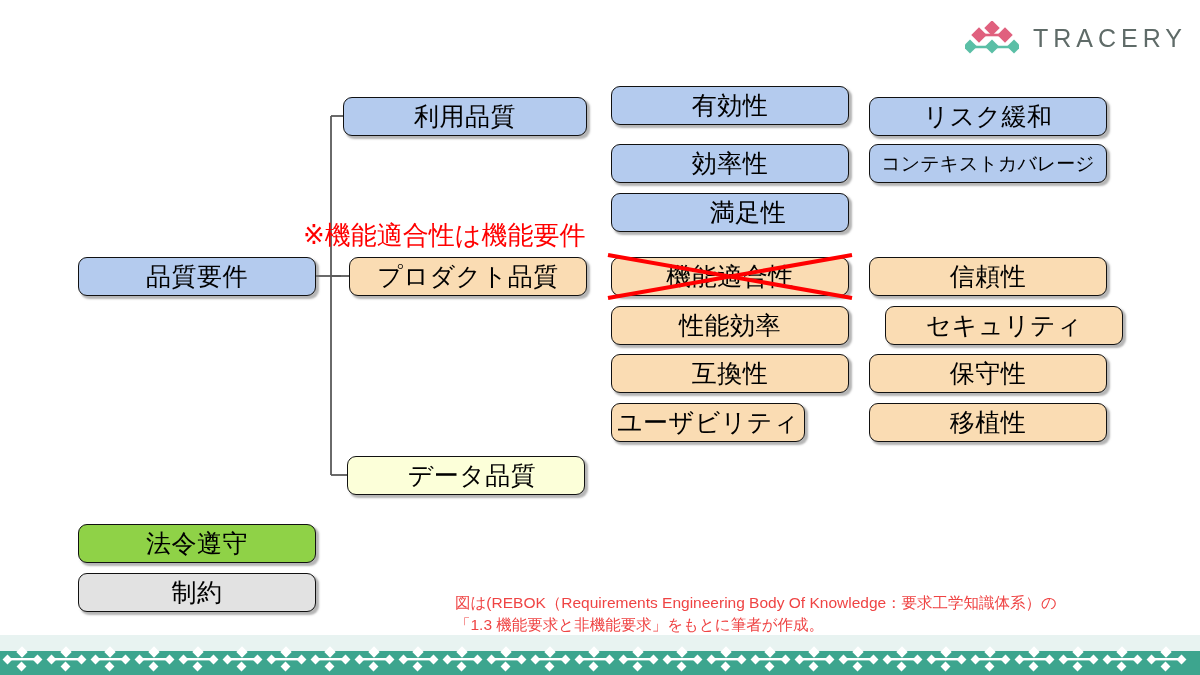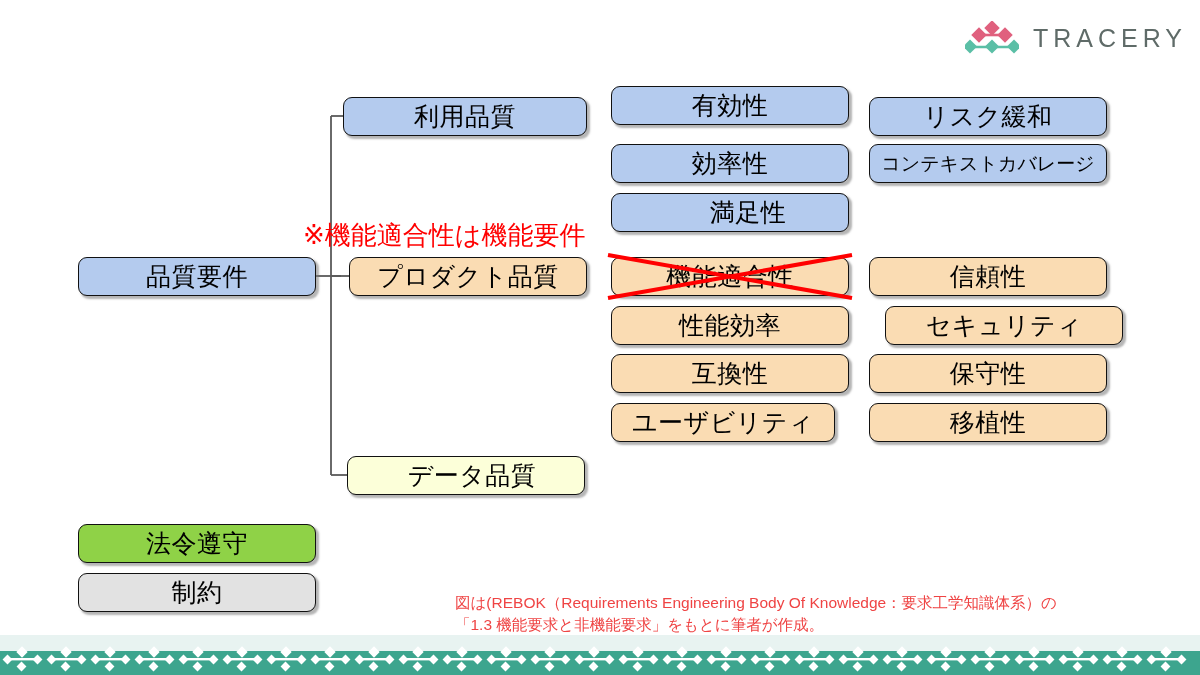--- a/index.html
+++ b/index.html
@@ -190,21 +190,21 @@
   <line x1="3" y1="4" x2="247" y2="47" stroke="#ff0000" stroke-width="4"></line>
   <line x1="3" y1="47" x2="247" y2="4" stroke="#ff0000" stroke-width="4"></line>
 </svg>
 
 <div class="node orange" style="left:611px; top:306px; width:238px; height:39px;">
   <span>性能効率</span>
 </div>
 <div class="node orange" style="left:611px; top:354px; width:238px; height:39px;">
   <span>互換性</span>
 </div>
-<div class="node orange" style="left:611px; top:403px; width:224px; height:39px;">
+<div class="node orange" style="left:611px; top:403px; width:194px; height:39px;">
   <span>ユーザビリティ</span>
 </div>
 
 <div class="node orange" style="left:869px; top:257px; width:238px; height:39px;">
   <span>信頼性</span>
 </div>
 <div class="node orange" style="left:869px; top:306px; width:238px; height:39px;margin-left:16px;">
   <span>セキュリティ</span>
 </div>
 <div class="node orange" style="left:869px; top:354px; width:238px; height:39px;align-items:center;">

